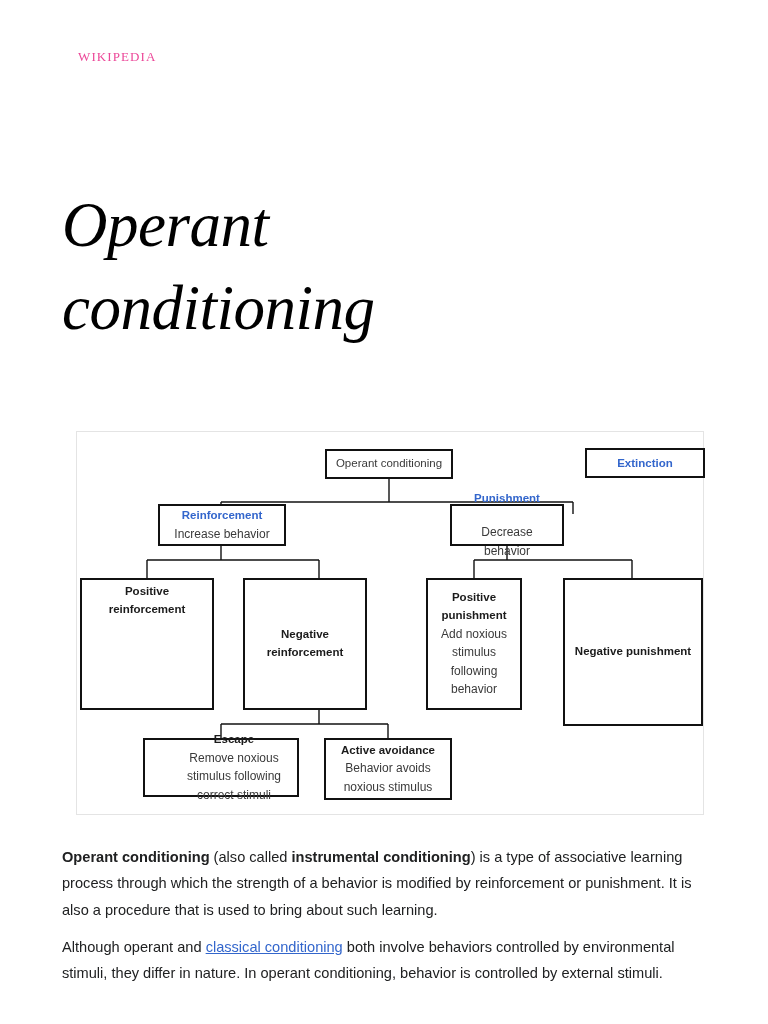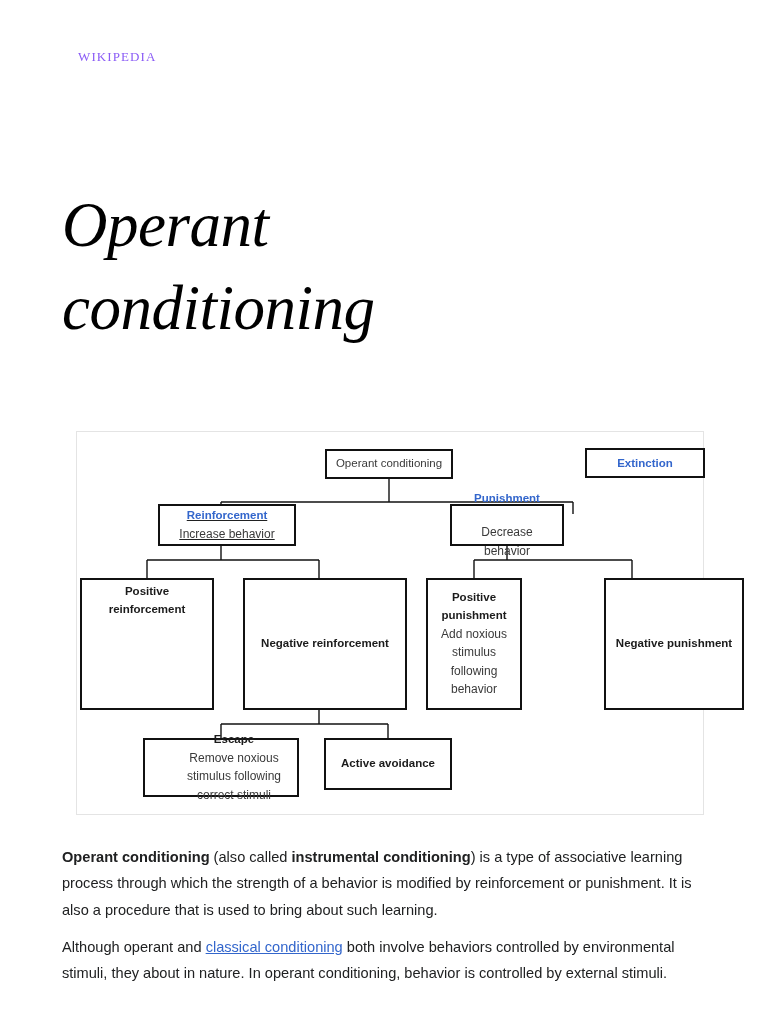--- a/index.html
+++ b/index.html
@@ -17,21 +17,21 @@
   }
 
   
   .wordmark {
     position: absolute;
     left: 78px;
     top: 45px;
     font-family: "Liberation Serif", serif;
     font-size: 18px;
     letter-spacing: 1.1px;
-    color: #8b5cf6;
+    color: #ec4899;
     font-variant: small-caps;
     text-transform: lowercase;
   }
   .wordmark::first-letter { font-size: 18px; }
 
   
   .page-title {
     position: absolute;
     left: 62px;
     top: 142px;
@@ -146,54 +146,55 @@
     </svg>
 
     <div class="node" style="left:248px; top:17px; width:128px; height:30px;">
       <span class="ttl">Operant conditioning</span>
     </div>
 
     <div class="node" style="left:508px; top:16px; width:120px; height:30px;justify-content:flex-end;">
       <span class="ttl link">Extinction</span>
     </div>
 
-    <div class="node" style="left:81px; top:72px; width:138px; height:42px;text-decoration:underline;">
+    <div class="node" style="left:81px; top:72px; width:128px; height:42px;">
       <span class="ttl link">Reinforcement</span>
       <span class="sub">Increase behavior</span>
     </div>
 
     <div class="node" style="left:373px; top:72px; width:114px; height:42px;gap:16px;">
       <span class="ttl link">Punishment</span>
       <span class="sub">Decrease behavior</span>
     </div>
 
     <div class="node" style="left:3px; top:146px; width:134px; height:132px;justify-content:space-between;">
       <span class="ttl bold">Positive reinforcement</span>
     </div>
 
-    <div class="node" style="left:166px; top:146px; width:164px; height:132px;">
+    <div class="node" style="left:166px; top:146px; width:124px; height:132px;">
       <span class="ttl bold">Negative reinforcement</span>
     </div>
 
     <div class="node" style="left:349px; top:146px; width:96px; height:132px;align-items:center;">
       <span class="ttl bold">Positive punishment</span>
       <span class="sub">Add noxious stimulus following behavior</span>
     </div>
 
-    <div class="node" style="left:486px; top:146px; width:140px; height:132px;margin-left:41px;">
+    <div class="node" style="left:486px; top:146px; width:140px; height:148px;">
       <span class="ttl bold">Negative punishment</span>
     </div>
 
     <div class="node" style="left:66px; top:306px; width:156px; height:59px;padding-left:31px;">
       <span class="ttl bold">Escape</span>
       <span class="sub">Remove noxious stimulus following correct stimuli</span>
     </div>
 
-    <div class="node" style="left:247px; top:306px; width:128px; height:52px;">
+    <div class="node" style="left:247px; top:306px; width:128px; height:62px;">
       <span class="ttl bold">Active avoidance</span>
+      <span class="sub">Behavior avoids noxious stimulus</span>
     </div>
 
   </div>
 </div>
 
 <p class="body-text" id="para1"><b>Operant conditioning</b><span> (also called </span><b>instrumental conditioning</b><span>) is a type of associative learning process through which the strength of a behavior is modified by reinforcement or punishment. It is also a procedure that is used to bring about such learning.</span></p>
 
-<p class="body-text" id="para2"><span>Although operant and </span><a class="wlink" href="#">classical conditioning</a><span> both involve behaviors controlled by environmental stimuli, they about in nature. In operant conditioning, behavior is controlled by external stimuli.</span></p>
+<p class="body-text" id="para2"><span>Although operant and </span><a class="wlink" href="#">classical conditioning</a><span> both involve behaviors controlled by environmental stimuli, they differ in nature. In operant conditioning, behavior is controlled by external stimuli.</span></p>
 
 </body></html>

